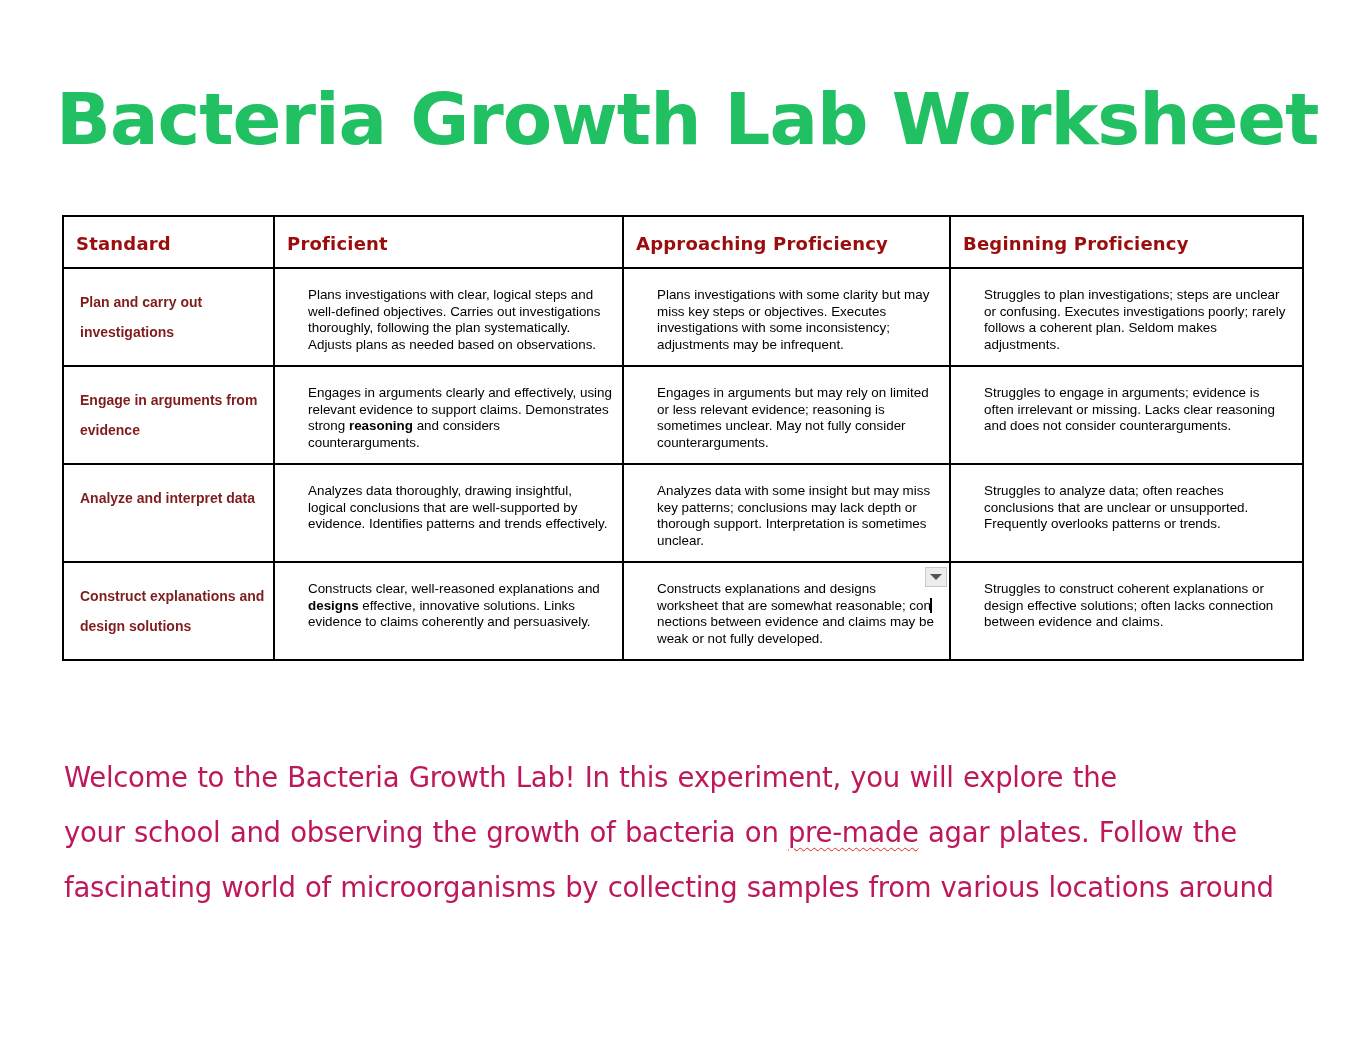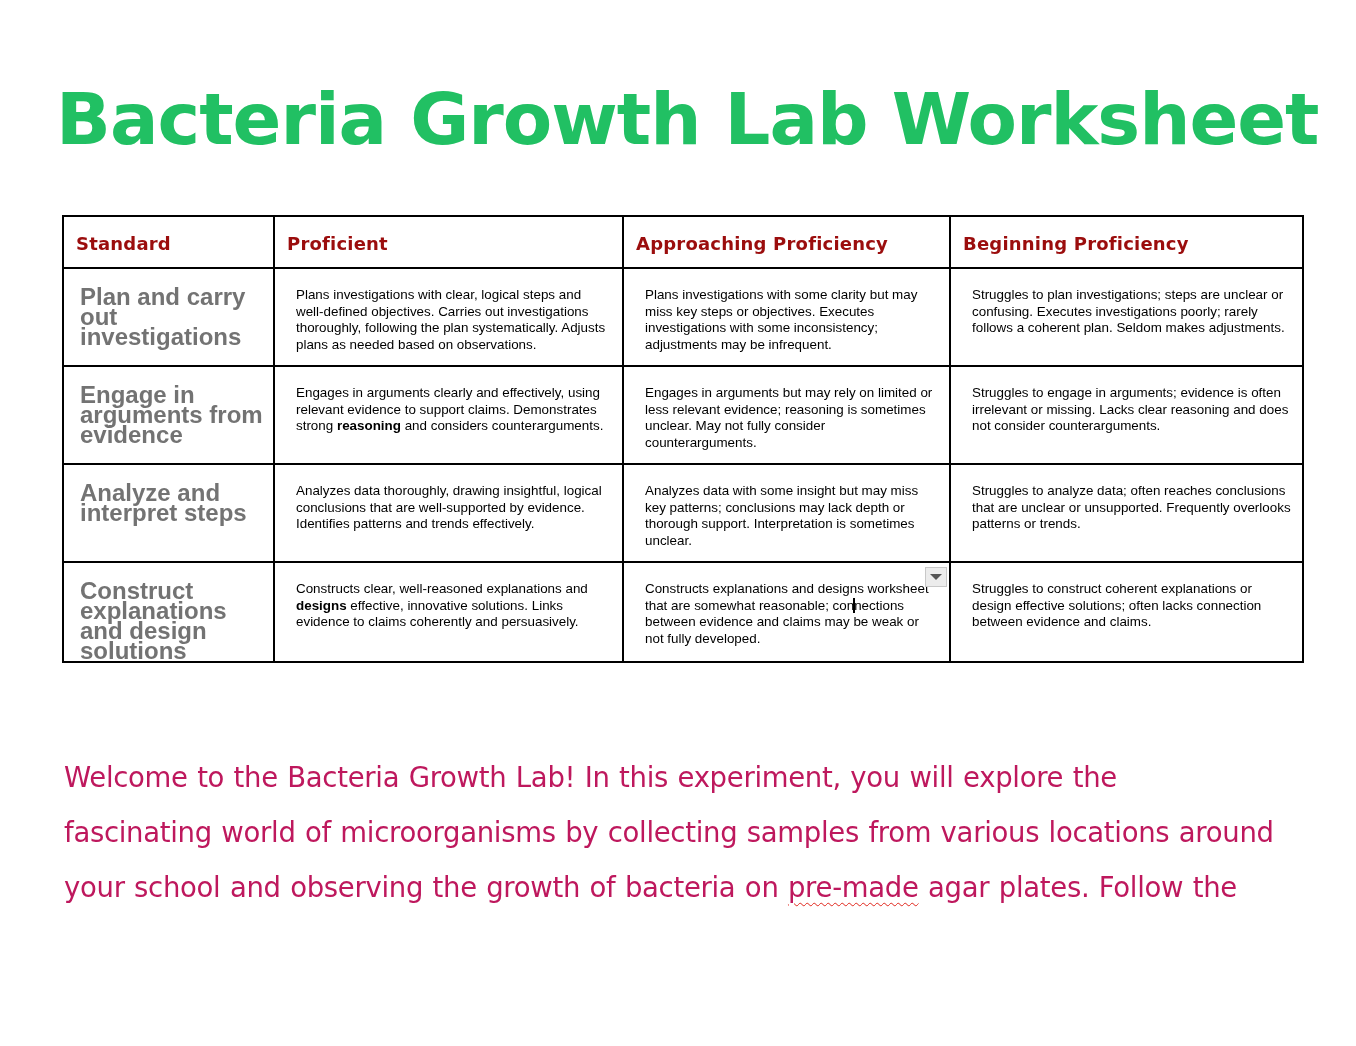--- a/index.html
+++ b/index.html
@@ -59,27 +59,27 @@
       letter-spacing: 0.2px;
     }
     .row {
       height: 98px;
     }
     .std-label {
       display: block;
       padding: 18px 0 0 16px;
       font-family: "Liberation Sans", sans-serif;
       font-weight: bold;
-      font-size: 24px;
-      line-height: 20px;
-      color: #737373;
+      font-size: 14px;
+      line-height: 30px;
+      color: #7f1d1d;
     }
     .desc {
       display: block;
-      padding: 18px 10px 0 21px;
+      padding: 18px 10px 0 33px;
       font-family: "Liberation Sans", sans-serif;
       font-size: 13.4px;
       line-height: 16.6px;
       color: #000;
     }
     .desc b { font-weight: bold; }
     .cell-rel { position: relative; }
     .dropdown-btn {
       position: absolute;
       right: 2px;
@@ -185,21 +185,21 @@
     <td>
           <span class="desc">Engages in arguments but may rely on limited or less relevant evidence; reasoning is sometimes unclear. May not fully consider counterarguments.</span>
         </td>
     <td>
           <span class="desc">Struggles to engage in arguments; evidence is often irrelevant or missing. Lacks clear reasoning and does not consider counterarguments.</span>
         </td>
   </tr>
 
   <tr class="row">
     <td>
-          <span class="std-label">Analyze and interpret steps</span>
+          <span class="std-label">Analyze and interpret data</span>
         </td>
     <td>
           <span class="desc">Analyzes data thoroughly, drawing insightful, logical conclusions that are well-supported by evidence. Identifies patterns and trends effectively.</span>
         </td>
     <td>
           <span class="desc">Analyzes data with some insight but may miss key patterns; conclusions may lack depth or thorough support. Interpretation is sometimes unclear.</span>
         </td>
     <td>
           <span class="desc">Struggles to analyze data; often reaches conclusions that are unclear or unsupported. Frequently overlooks patterns or trends.</span>
         </td>
@@ -220,15 +220,15 @@
     </td>
     <td>
           <span class="desc">Struggles to construct coherent explanations or design effective solutions; often lacks connection between evidence and claims.</span>
         </td>
   </tr>
 </tbody>
   </table>
 
 <p class="intro">
   <span class="line">Welcome to the Bacteria Growth Lab! In this experiment, you will explore the</span>
+  <span class="line"><span>your school and observing the growth of bacteria on </span><span class="spell">pre-made</span><span> agar plates. Follow the</span></span>
   <span class="line">fascinating world of microorganisms by collecting samples from various locations around</span>
-  <span class="line"><span>your school and observing the growth of bacteria on </span><span class="spell">pre-made</span><span> agar plates. Follow the</span></span>
 </p>
 
 </body></html>

